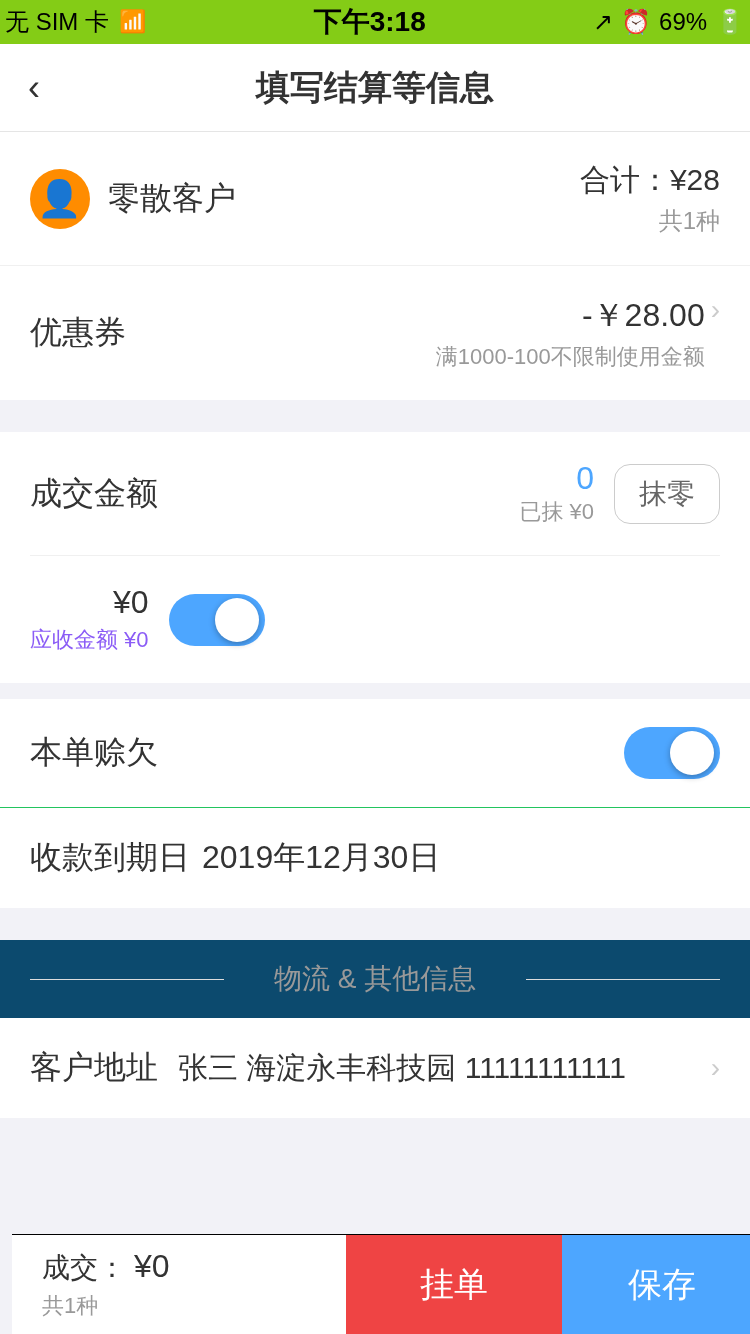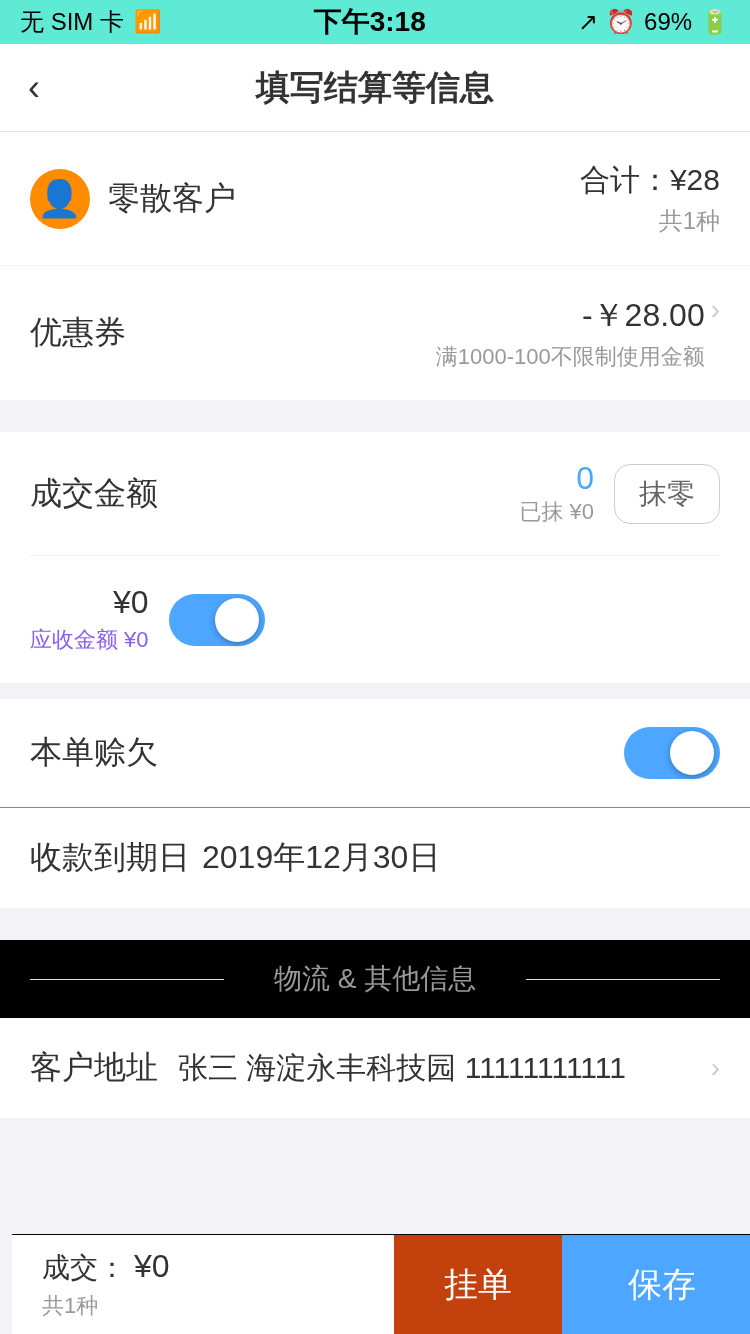--- a/index.html
+++ b/index.html
@@ -11,25 +11,25 @@
       background: #f2f2f7;
       font-size: 28px;
       color: #333;
       position: relative;
     }
 
     
     .status-bar {
       width: 750px;
       height: 44px;
-      background: #5eead4;
-      display: flex;
-      align-items: center;
-      justify-content: space-between;
-      padding: 0 20px;
+      background: #84cc16;
+      display: flex;
+      align-items: center;
+      justify-content: space-between;
+      padding: 0 5px;
       font-size: 24px;
       color: #000;
     }
     .status-left { display: flex; align-items: center; gap: 10px; }
     .status-center { font-weight: 600; font-size: 28px; }
     .status-right { display: flex; align-items: center; gap: 8px; font-size: 24px; }
 
     
     .nav-bar {
       width: 750px;
@@ -172,21 +172,21 @@
       padding: 28px 30px;
       border-top: 1px solid #22c55e;
       display: flex;
       align-items: center;
     }
     .due-date-label { font-size: 32px; color: #333; }
     .due-date-value { font-size: 32px; color: #333; margin-left: 12px; }
 
     
     .logistics-divider {
-      background: #000000;
+      background: #0c4a6e;
       padding: 20px 0;
       display: flex;
       align-items: center;
       justify-content: center;
       gap: 20px;
     }
     .divider-line {
       flex: 1;
       height: 1px;
       background: #ddd;
@@ -217,23 +217,23 @@
       display: flex;
       align-items: center;
       border-top: 1px solid #000000;
     }
     .bottom-info {
       flex: 1;
       padding: 0 30px;
     }
     .bottom-count { font-size: 22px; color: #999; margin-top: 4px; }
     .btn-pending {
-      width: 168px;
+      width: 216px;
       height: 100px;
-      background: #c2410c;
+      background: #ef4444;
       display: flex;
       align-items: center;
       justify-content: center;
       font-size: 34px;
       color: #fff;
       cursor: pointer;
     }
     .btn-save {
       width: 200px;
       height: 100px;

